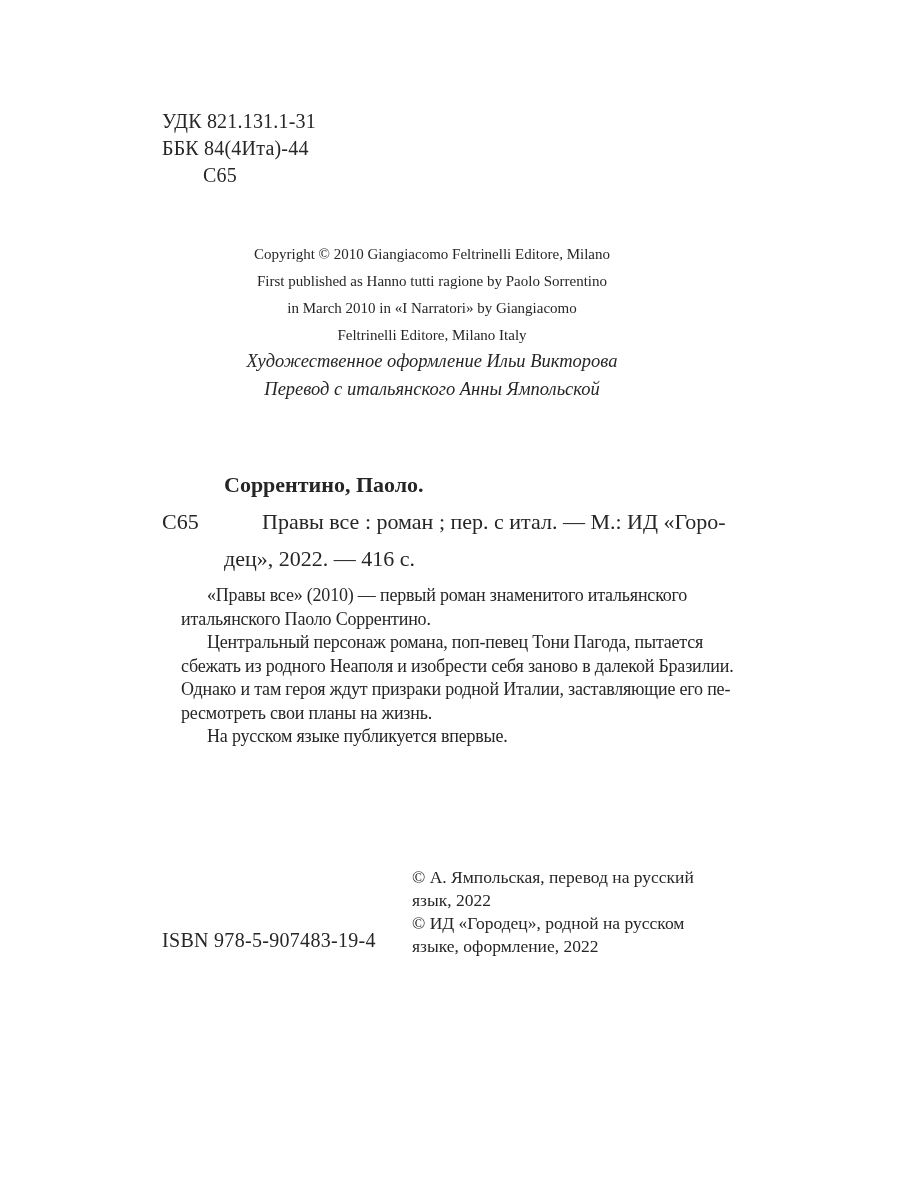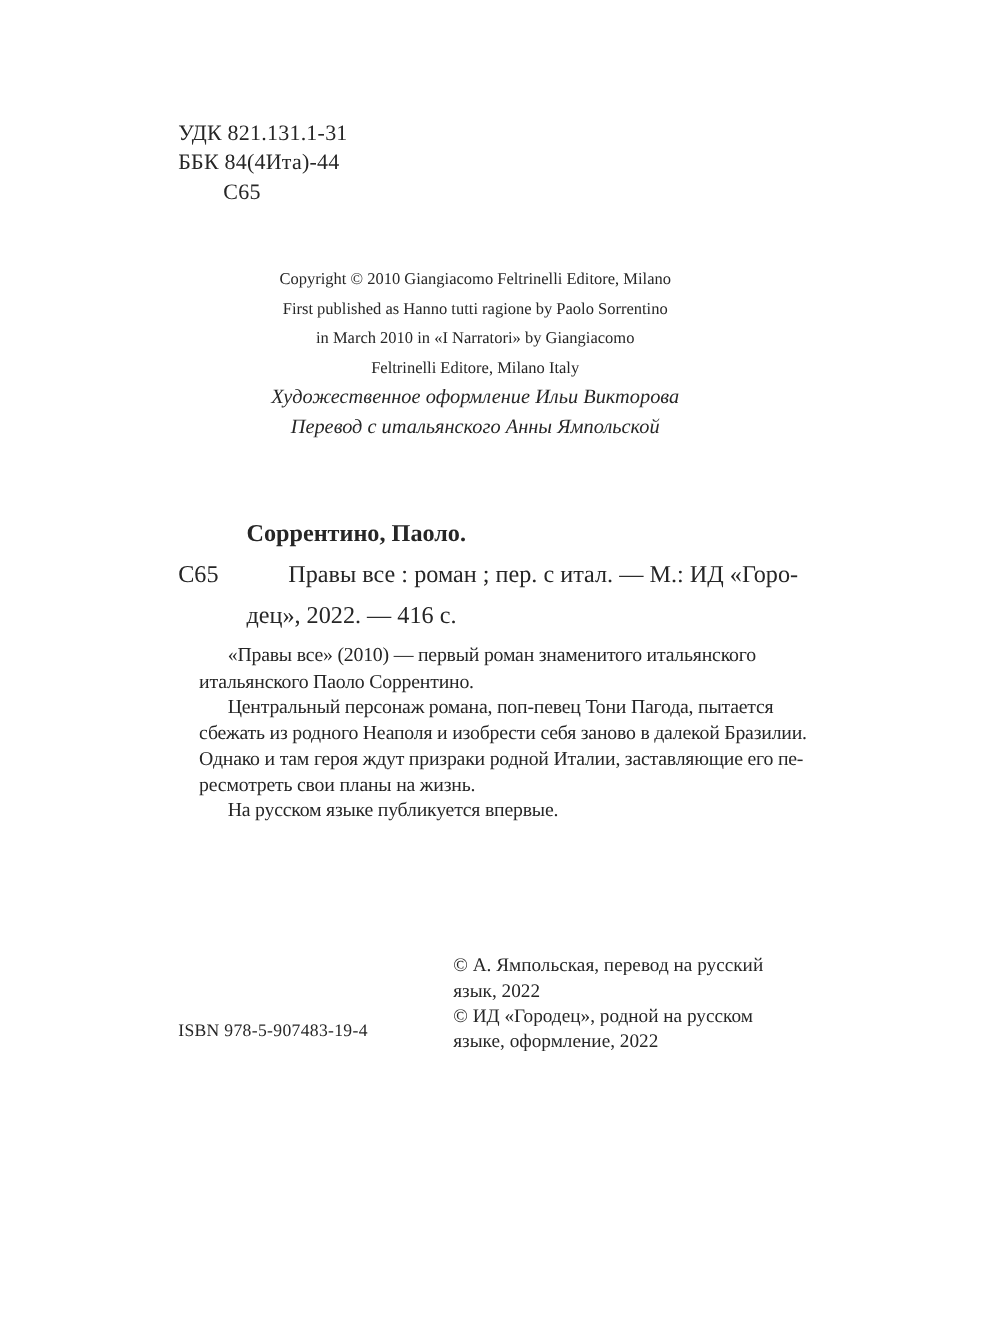--- a/index.html
+++ b/index.html
@@ -27,21 +27,21 @@
   .b-cat .cont{margin-left:62px;}
 
   
   .b-ann{left:162px;top:584px;font-size:18px;line-height:23.5px;letter-spacing:-0.2px;white-space:nowrap;margin-left:19px;}
   .b-ann .ind{padding-left:26px;}
 
   
   .b-credits{left:412px;top:866px;font-size:17.5px;line-height:23px;}
 
   
-  .b-isbn{left:162px;top:929px;font-size:16px;letter-spacing:0.3px;font-family:Liberation Serif, serif;}
+  .b-isbn{left:162px;top:929px;font-size:20px;letter-spacing:0.3px;font-family:Liberation Serif, serif;}
 </style>
 </head>
 <body>
 
 <div class="page" style="color: rgb(38, 38, 38);">
 
   <div class="blk b-class">
     <div>УДК 821.131.1-31</div>
     <div>ББК 84(4Ита)-44</div>
     <div class="sign">С65</div>

